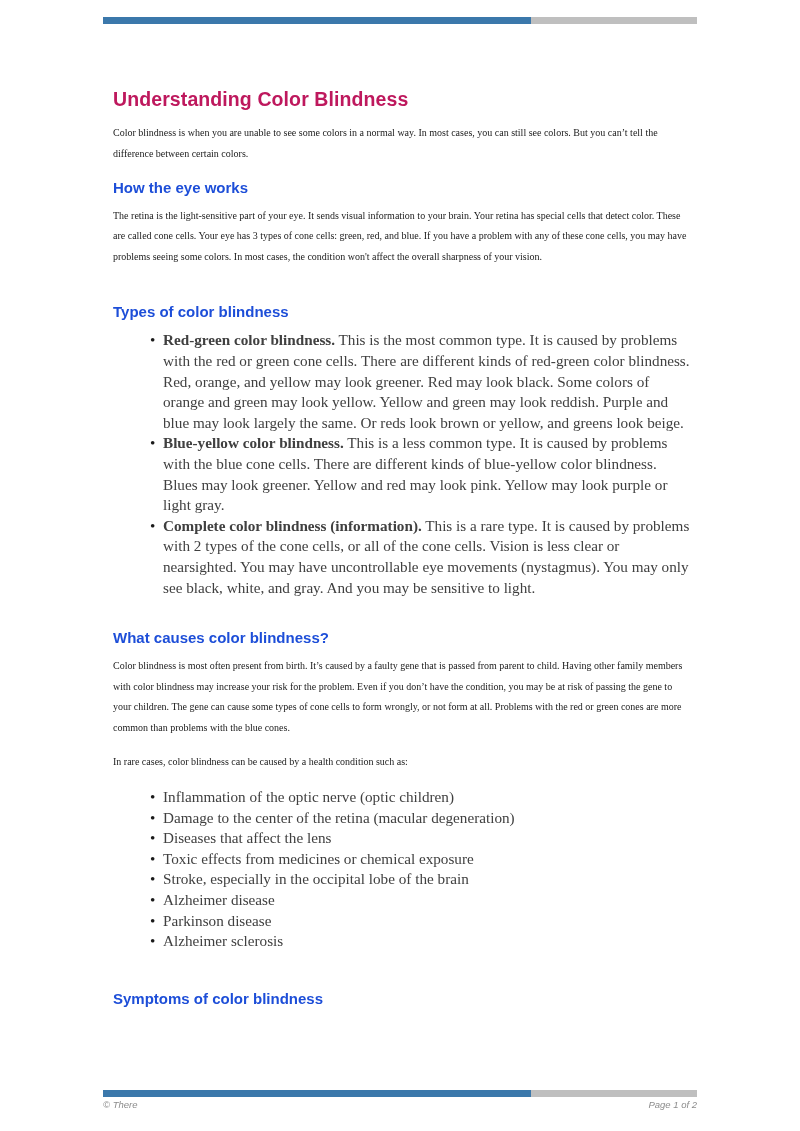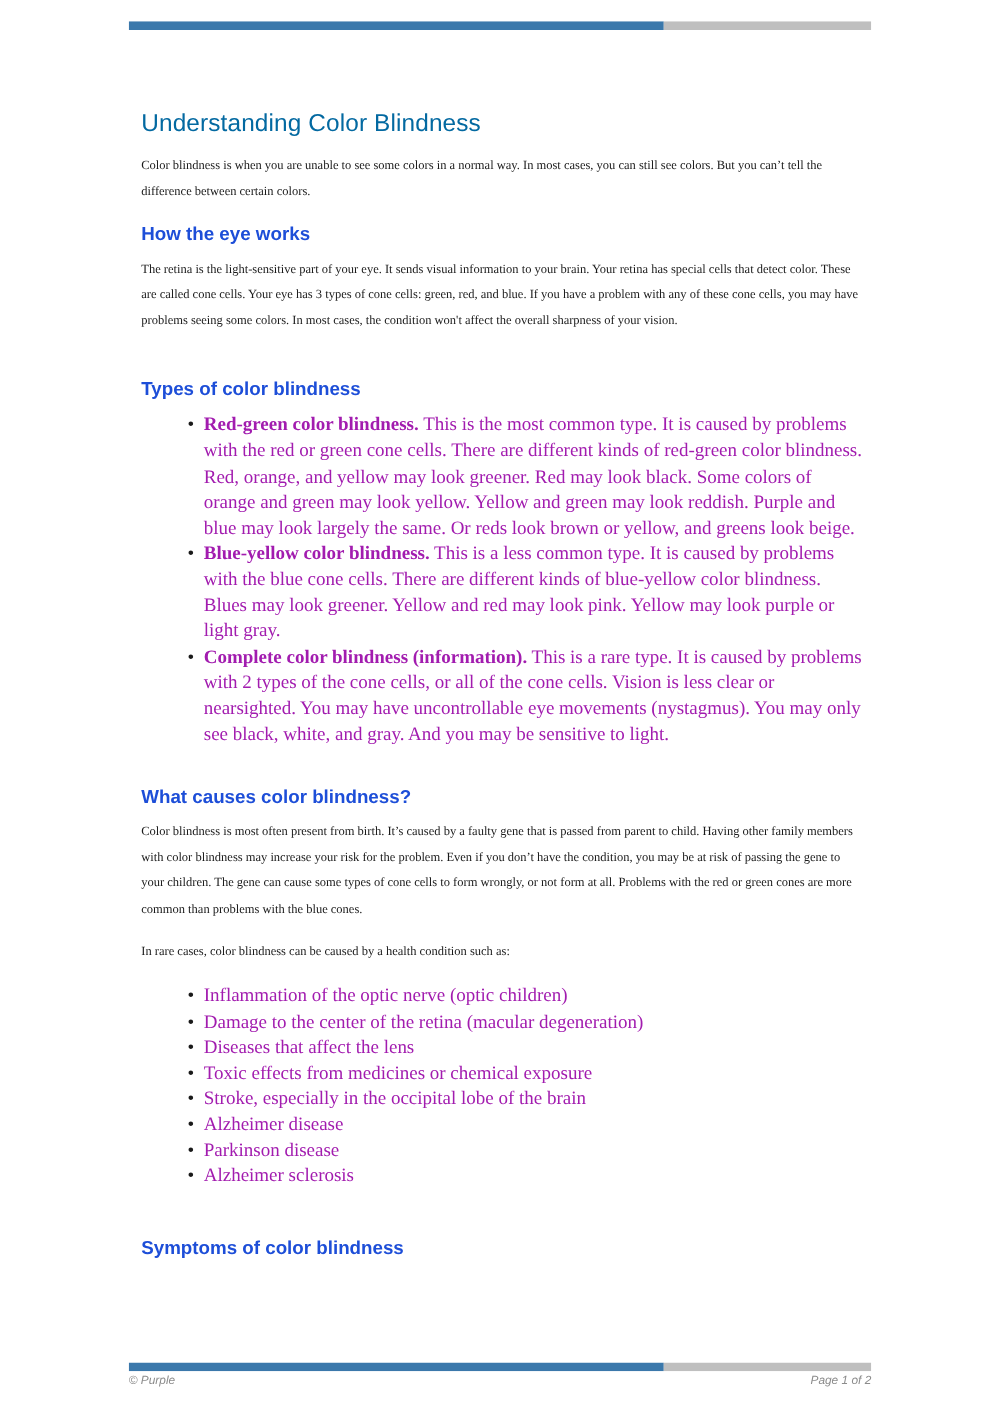--- a/index.html
+++ b/index.html
@@ -48,22 +48,22 @@
   .content {
     position: absolute;
     left: 113px;
     top: 88px;
     width: 578px;
   }
 
   h1.doc-title {
     font-family: "Liberation Sans", "DejaVu Sans", sans-serif;
     font-size: 19.5px;
-    font-weight: normal;
-    color: #0369a1;
+    font-weight: bold;
+    color: #be185d;
     margin: 0 0 13px 0;
     letter-spacing: 0.1px;
     line-height: 1.15;
   }
 
   h2.section-heading {
     font-family: "Liberation Sans", "DejaVu Sans", sans-serif;
     font-size: 15px;
     font-weight: bold;
     color: #1d4ed8;
@@ -88,21 +88,21 @@
     margin: 0;
     padding: 0 0 0 37px;
     list-style: none;
   }
   ul.bullets > li {
     position: relative;
     font-size: 15.2px;
     line-height: 20.6px;
     padding-left: 13px;
     margin: 0;
-    color: #a21caf;
+    color: #404040;
   }
   ul.bullets > li::before {
     content: "\2022";
     position: absolute;
     left: 0;
     top: 0;
     font-size: 15.2px;
     line-height: 20.6px;
     color: #1a1a1a;
   }
@@ -185,17 +185,17 @@
     <h2 class="section-heading">Symptoms of color blindness</h2>
 
   </div>
 
   <div class="rule-bar" id="footer-rule">
     <div class="seg-blue" id="footer-blue" style="width: 72%;"></div>
     <div class="seg-grey"></div>
   </div>
 
   <div class="footer-row">
-    <span>© Purple</span>
+    <span>© There</span>
     <span>Page 1 of 2</span>
   </div>
 
 </div>
 
 </body></html>

